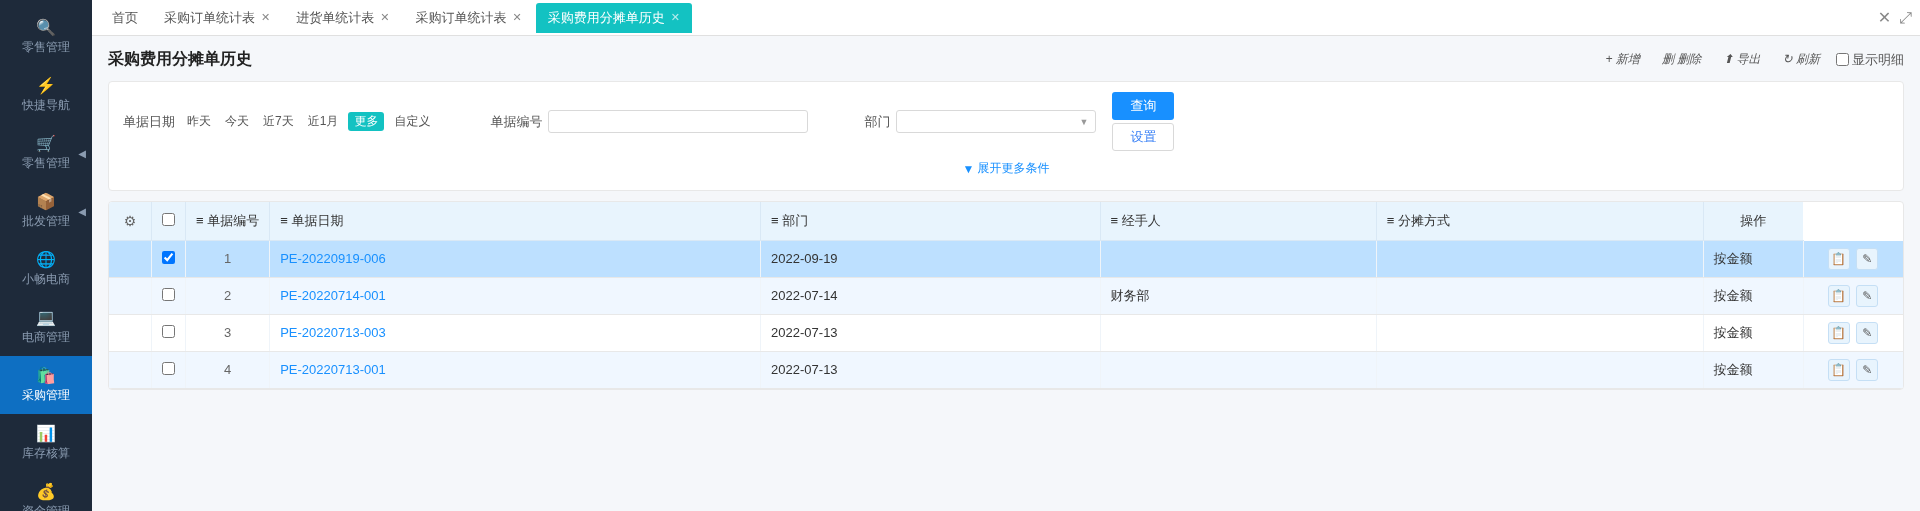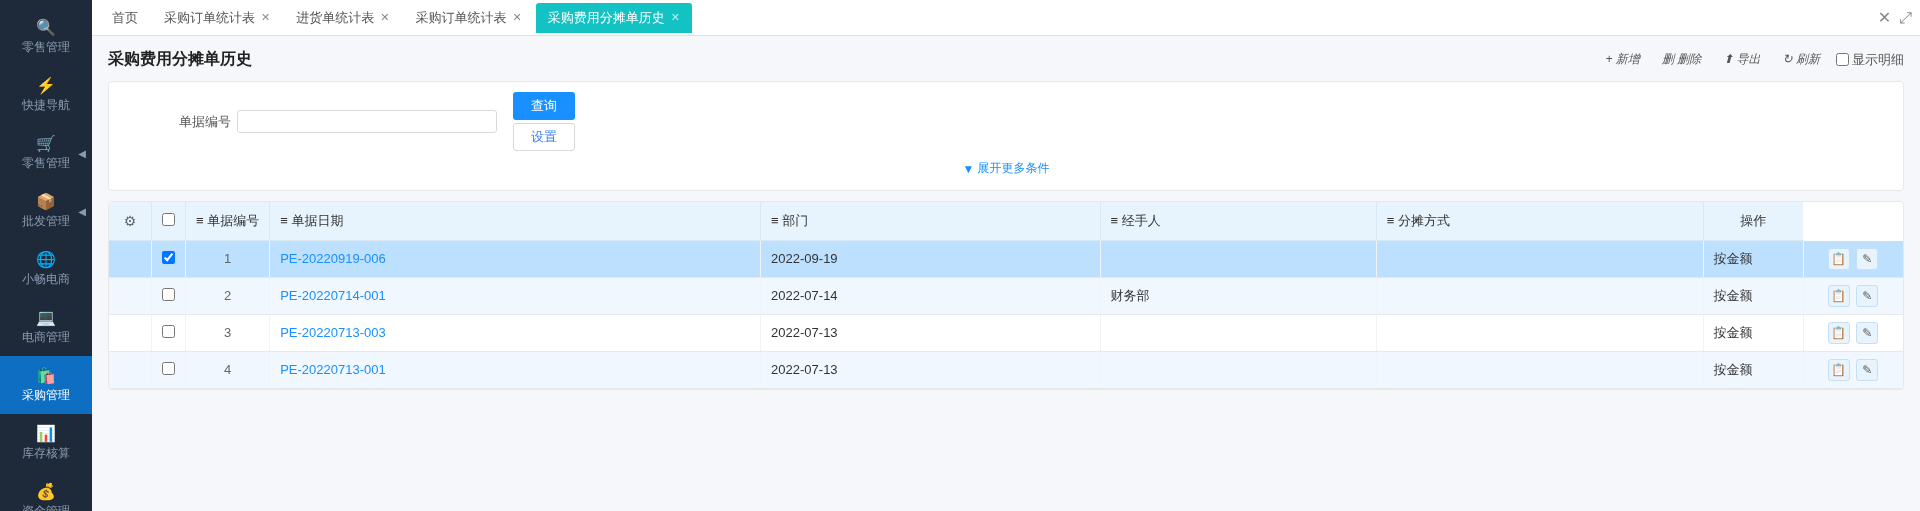--- a/index.html
+++ b/index.html
@@ -342,27 +342,47 @@
           <input type="checkbox" style="">
           <span>显示明细</span>
         </span>
       </div>
     </div>
 
     <div class="filter-area">
       <div class="filter-row">
 
         <div style="display:flex;flex-direction:column;gap:3px;">
+          <div style="display:flex;align-items:center;gap:8px;">
+            <span class="filter-label">单据日期</span>
+            <div class="date-shortcuts">
+              <span class="date-shortcut">昨天</span>
+              <span class="date-shortcut">今天</span>
+              <span class="date-shortcut">近7天</span>
+              <span class="date-shortcut">近1月</span>
+              <span class="date-shortcut more">更多</span>
+              <span class="date-shortcut">自定义</span>
+            </div>
+          </div>
         </div>
 
         <div style="display:flex;align-items:center;gap:6px;margin-left:40px;">
           <span class="filter-label">单据编号</span>
           <input type="text" class="filter-input" style="">
         </div>
 
+        <div style="display:flex;align-items:center;gap:6px;margin-left:40px;">
+          <span class="filter-label">部门</span>
+          <div class="dept-wrap">
+            <select class="dept-select">
+              <option value=""></option>
+              <option value="财务部">财务部</option>
+            </select>
+          </div>
+        </div>
 
         <div style="display:flex;flex-direction:column;gap:3px;margin-left:0;">
           <button class="query-btn">查询</button>
           <button class="settings-btn">设置</button>
         </div>
       </div>
 
       <div class="expand-more">
         <span>▼</span>
         <span>展开更多条件</span>

